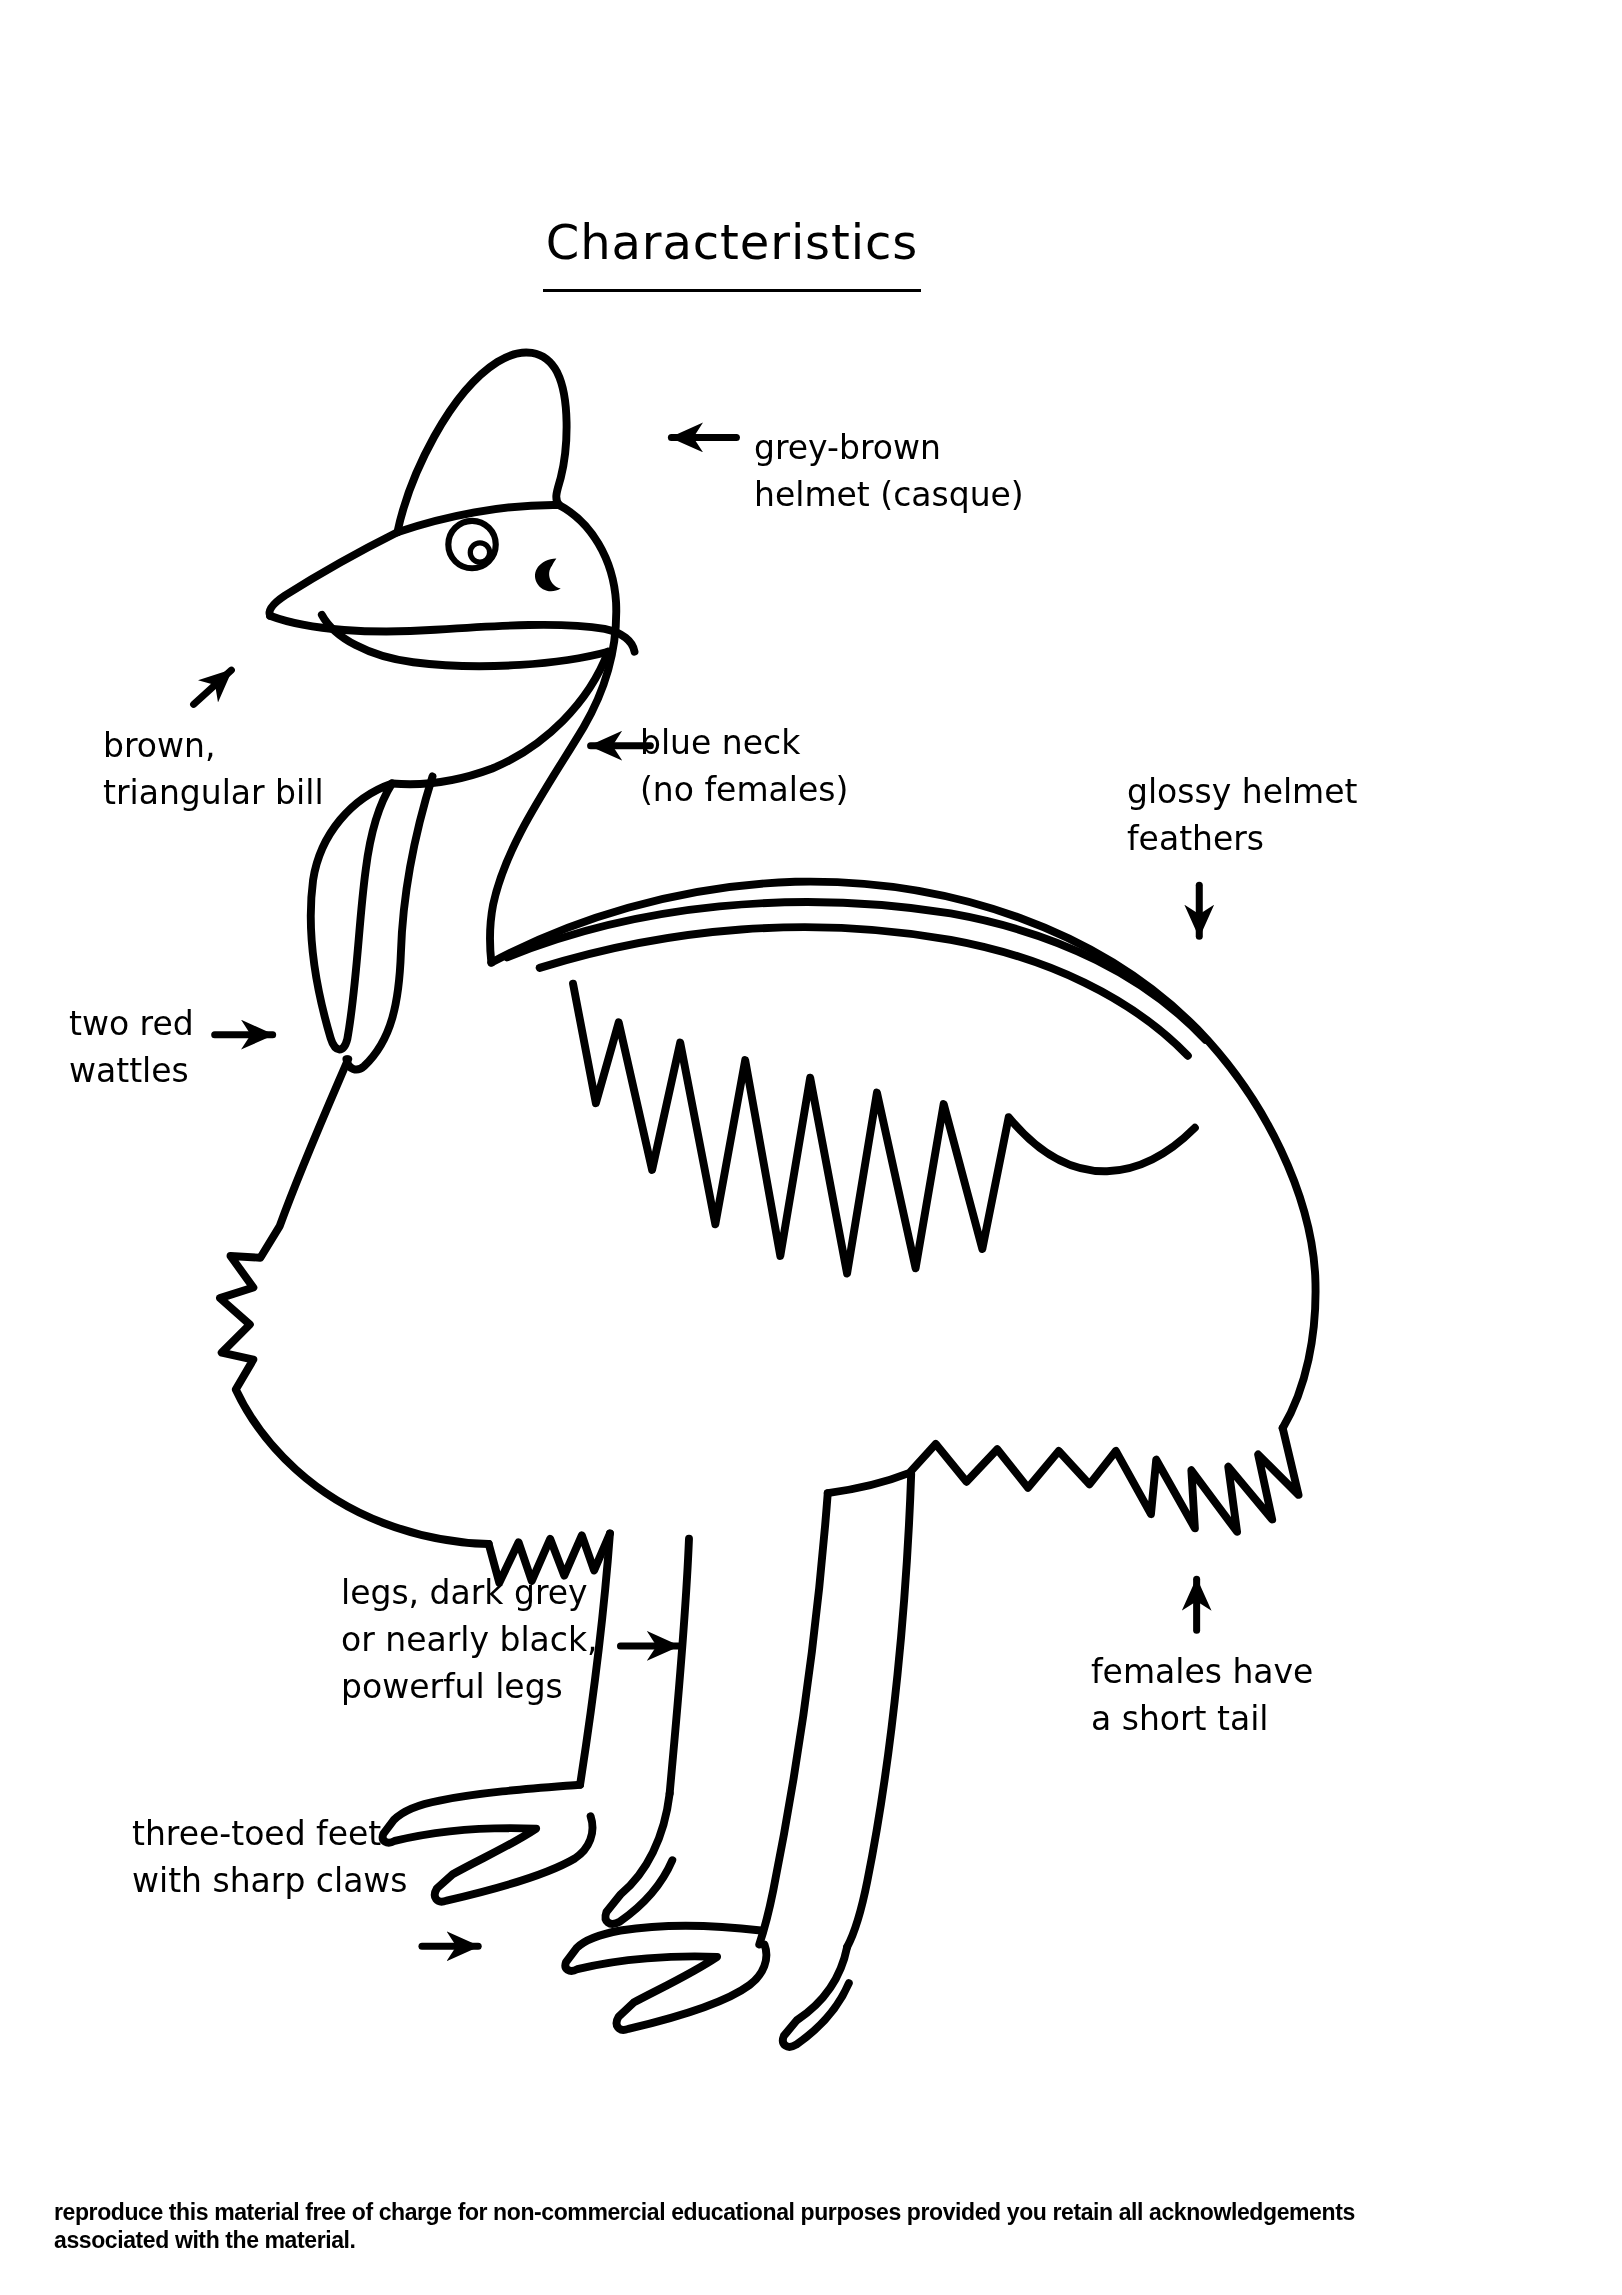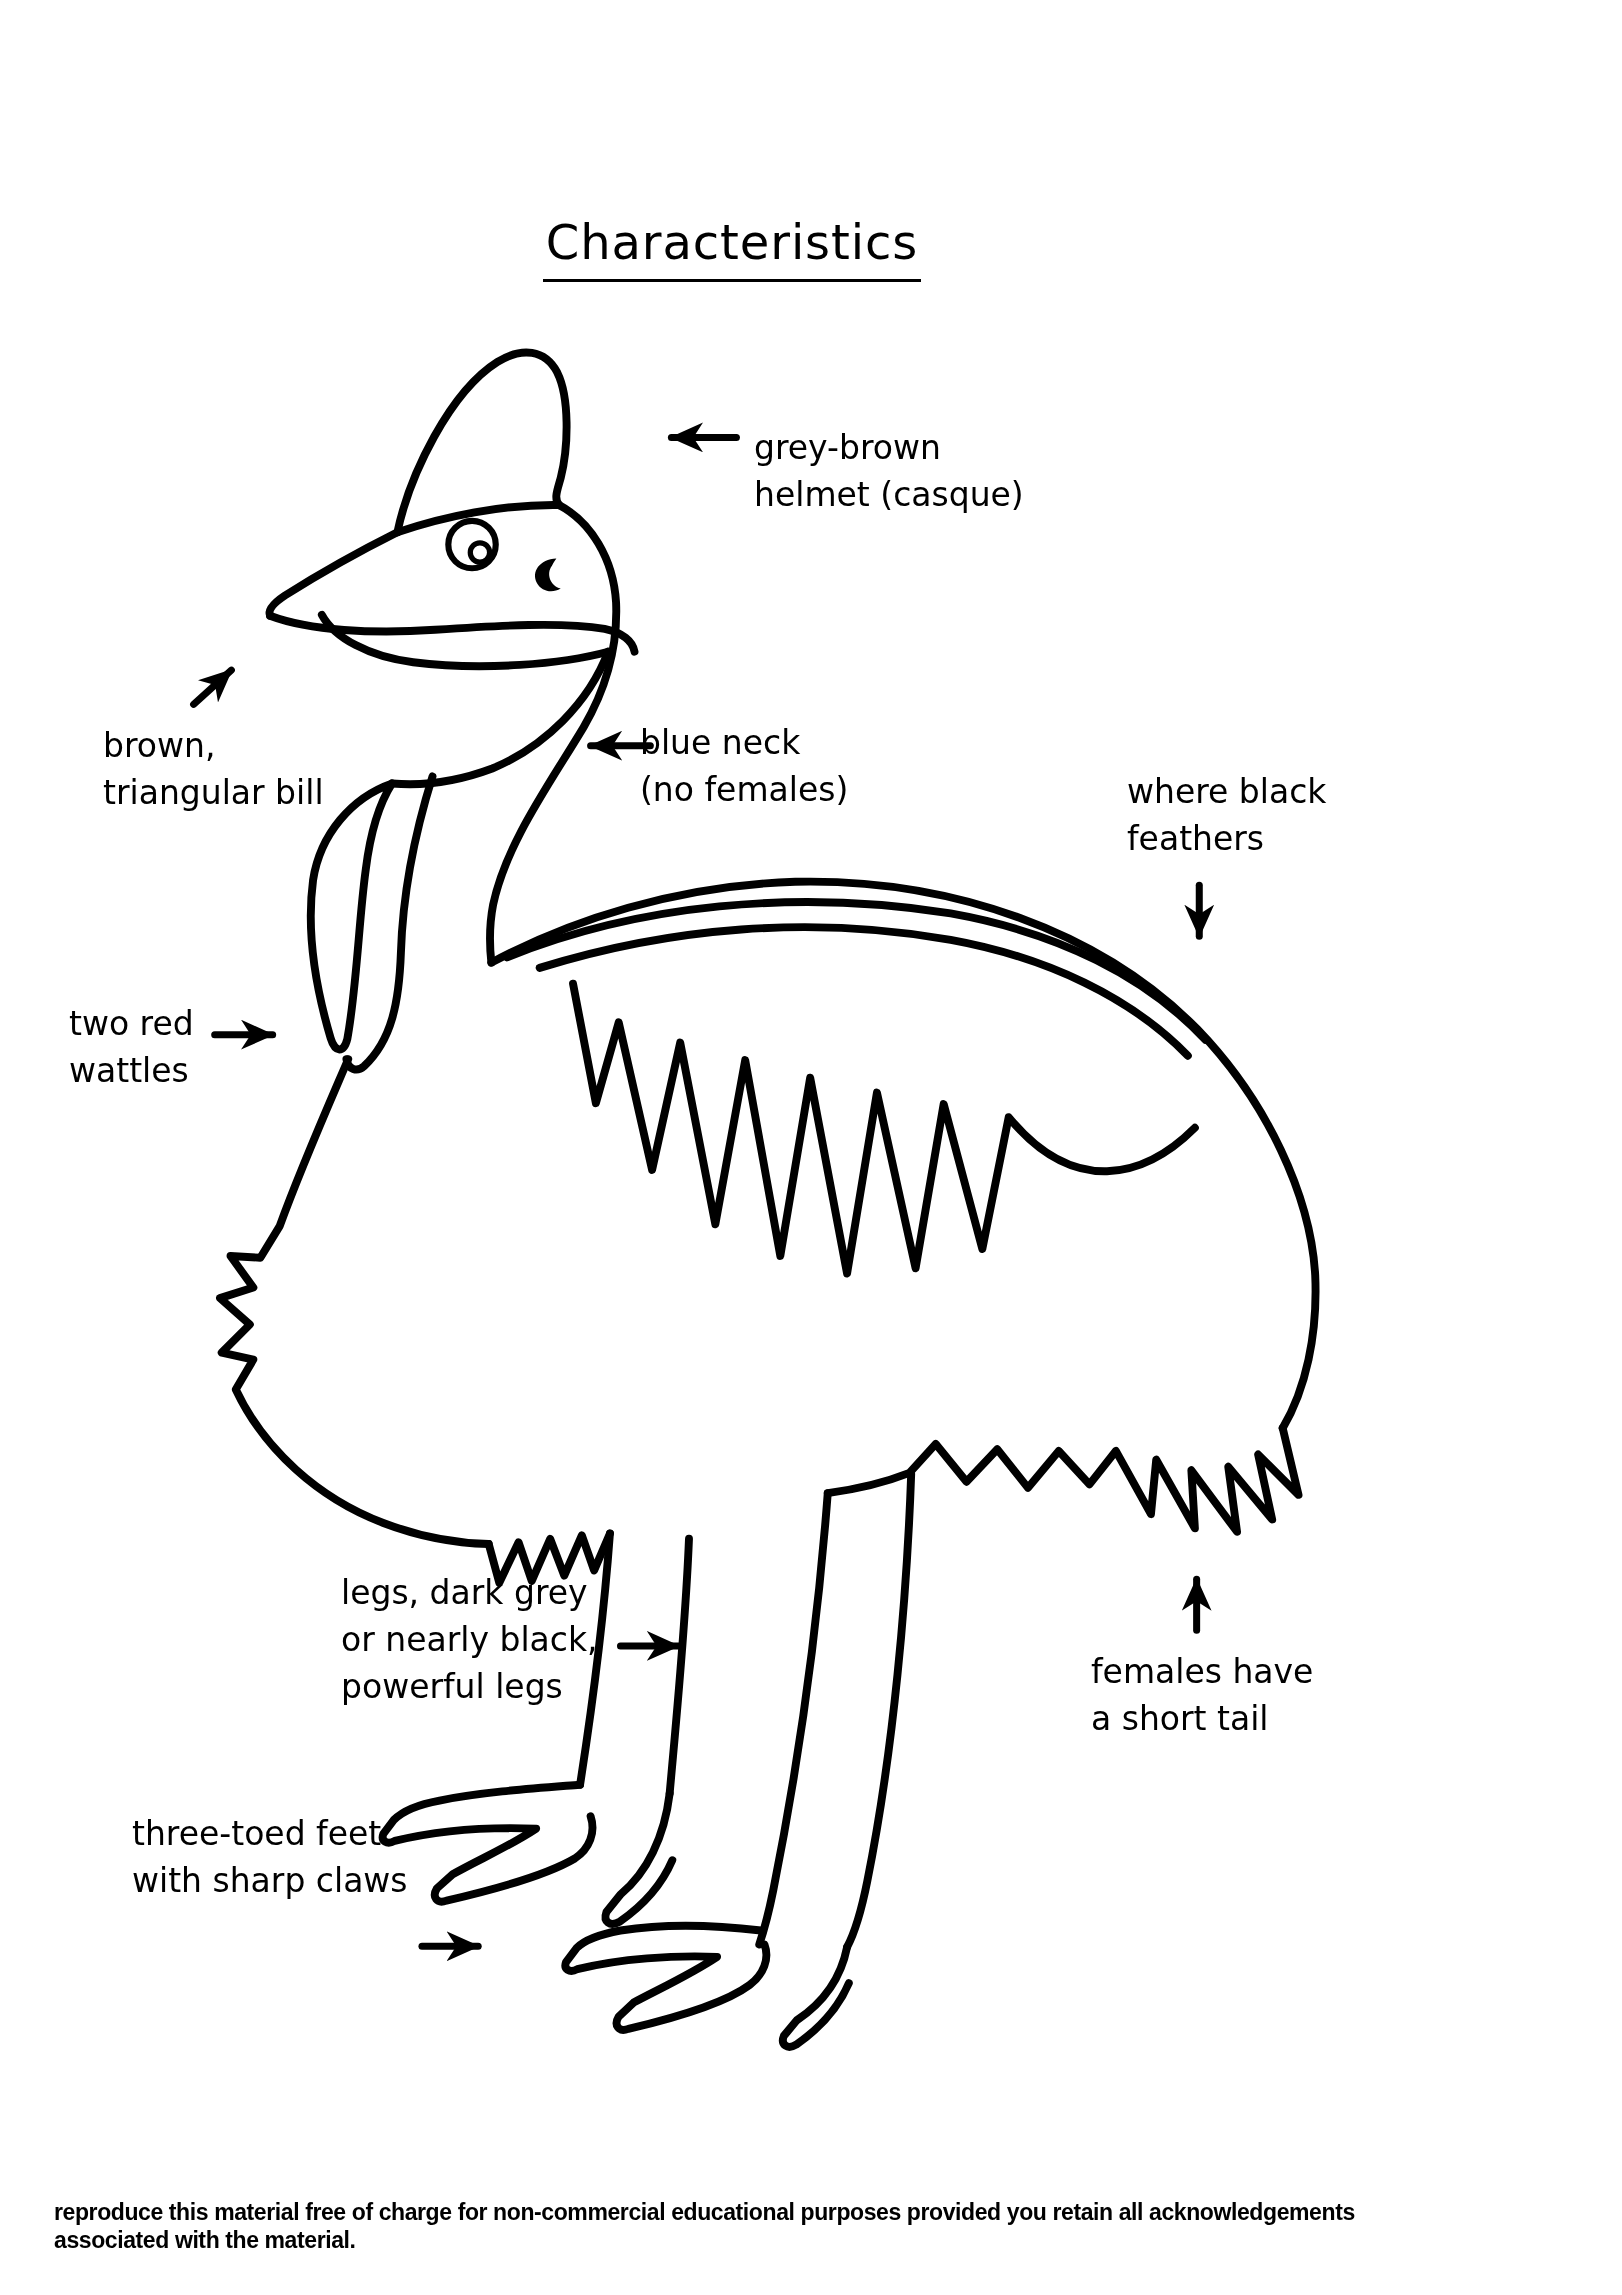--- a/index.html
+++ b/index.html
@@ -10,21 +10,21 @@
     overflow:hidden;
     font-family:"DejaVu Sans", sans-serif;
     color:#000;
   }
   .page-title{
     position:absolute;
     left:543px;top:214px;width:378px;
     text-align:center;
     font-size:48px;
     letter-spacing:0.9px;
-    padding-bottom:9px;
+    padding-bottom:19px;
     border-bottom:3.5px solid #000;
   }
   .label{
     position:absolute;
     font-size:33px;
     line-height:47px;
     white-space:nowrap;
   }
   .drawing-svg{position:absolute;left:0;top:0;}
   .footer{
@@ -115,21 +115,21 @@
   <div>brown,</div>
   <div>triangular bill</div>
 </div>
 
 <div class="label" style="left:640px;top:719px">
   <div>blue neck</div>
   <div>(no females)</div>
 </div>
 
 <div class="label" style="left:1127px;top:768px">
-  <div>where black</div>
+  <div>glossy helmet</div>
   <div>feathers</div>
 </div>
 
 <div class="label" style="left:69px;top:1000px">
   <div>two red</div>
   <div>wattles</div>
 </div>
 
 <div class="label" style="left:341px;top:1569px">
   <div>legs, dark grey</div>

